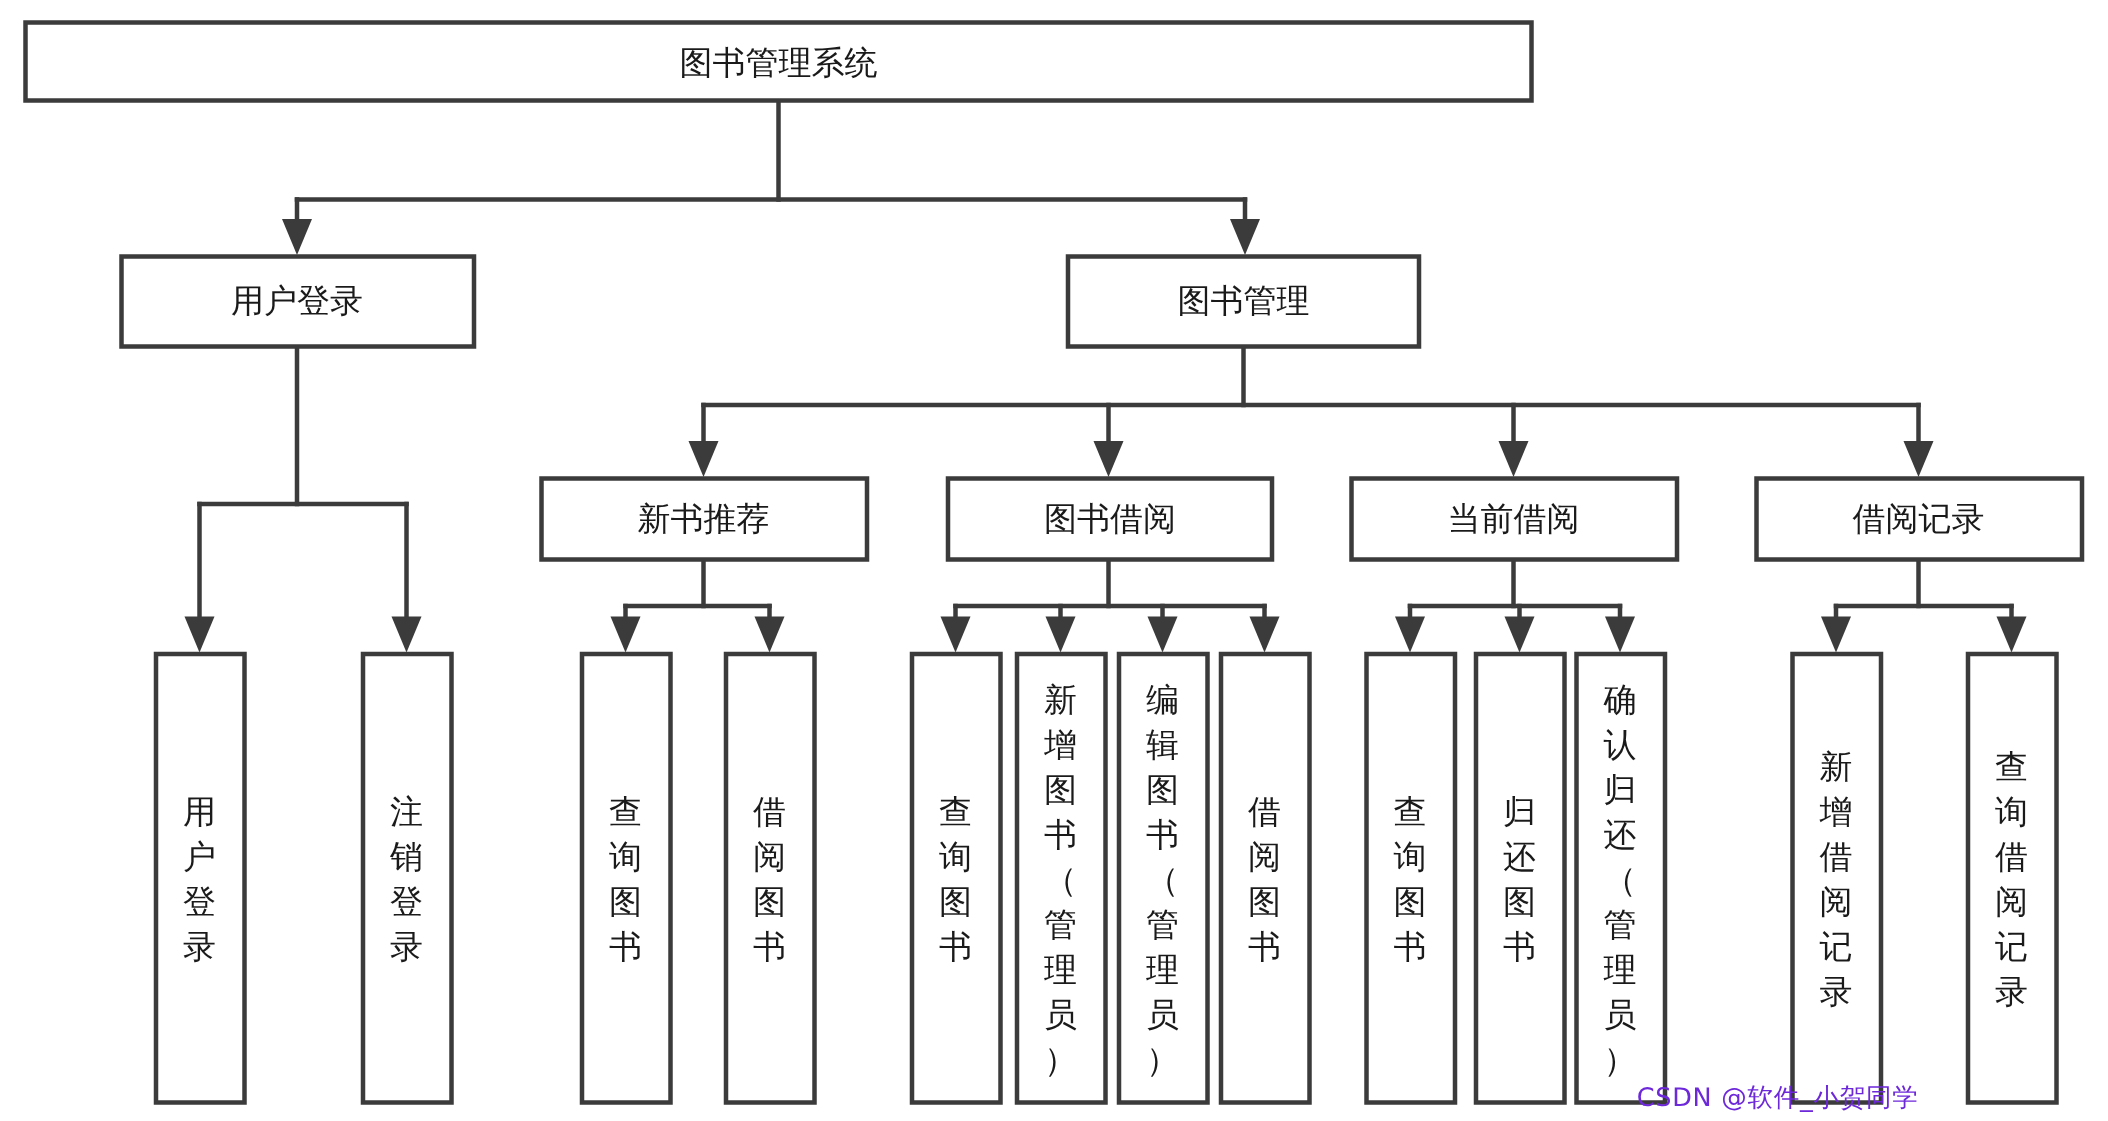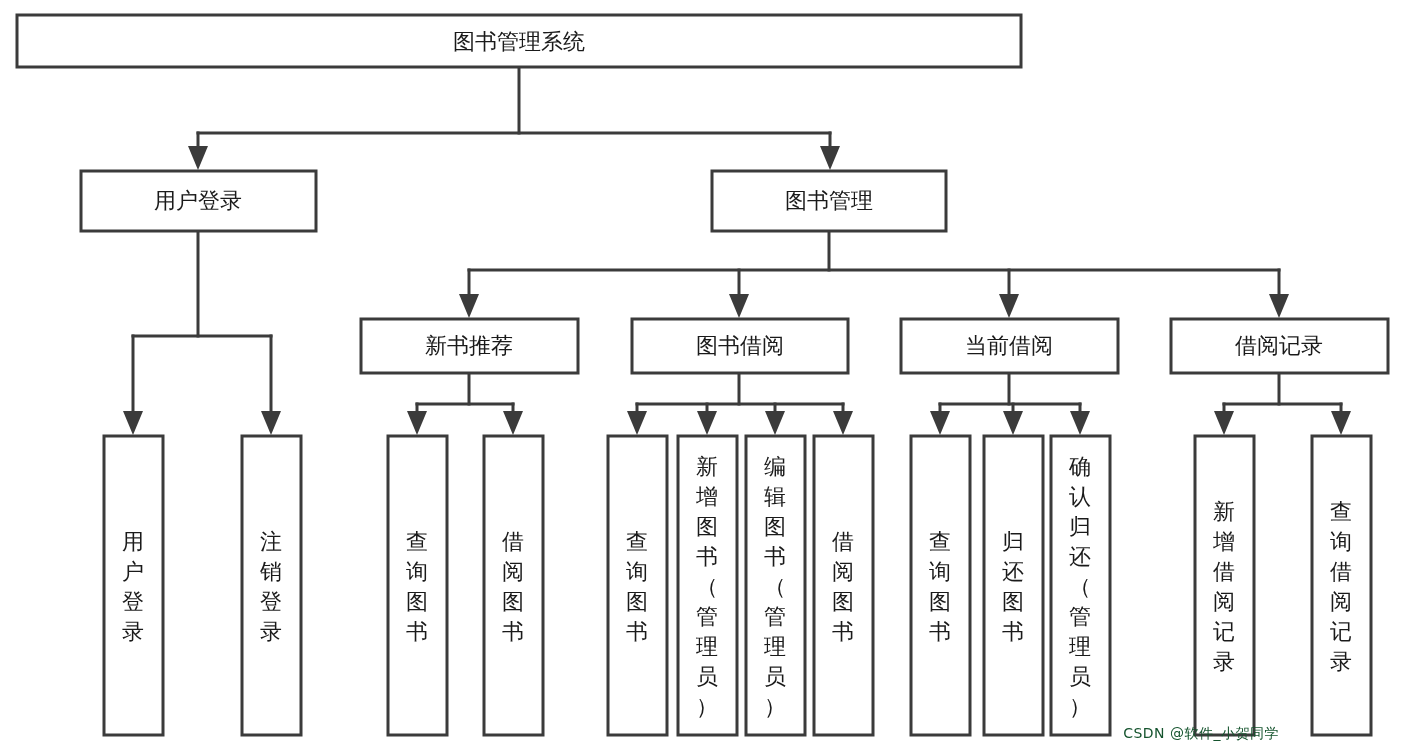--- a/index.html
+++ b/index.html
@@ -15,21 +15,21 @@
   .node-label{
     fill:#1a1a1a;font-family:"DejaVu Sans","Liberation Sans",sans-serif;
     font-size:22px;text-anchor:middle;dominant-baseline:middle;
   }
   .leaf-label{
     fill:#1a1a1a;font-family:"DejaVu Sans","Liberation Sans",sans-serif;
     font-size:22px;text-anchor:middle;
   }
   .watermark{
     position:absolute;right:8px;bottom:4px;
-    color:#14532d;font-size:14px;letter-spacing:.5px;
+    color:#6d28d9;font-size:17px;letter-spacing:.5px;
     font-family:"DejaVu Sans","Liberation Sans",sans-serif;
     white-space:nowrap;user-select:none;
   }
 </style>
 </head>
 <body>
 
 <div id="diagram-root">
 
   <svg id="tree-svg" viewBox="0 0 1405 747">

